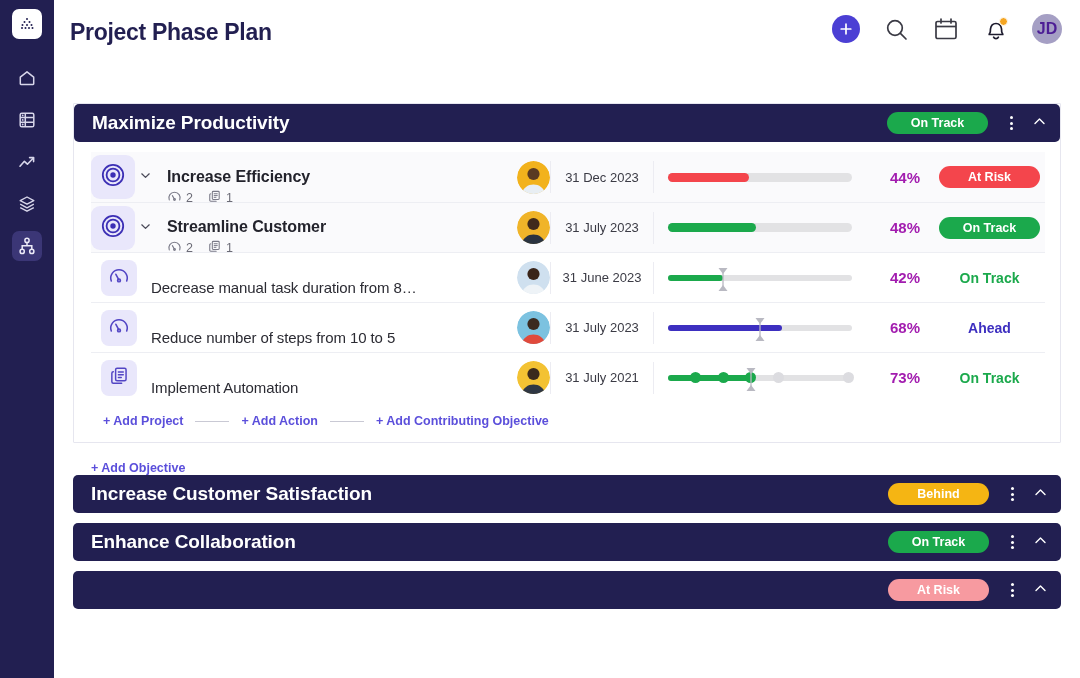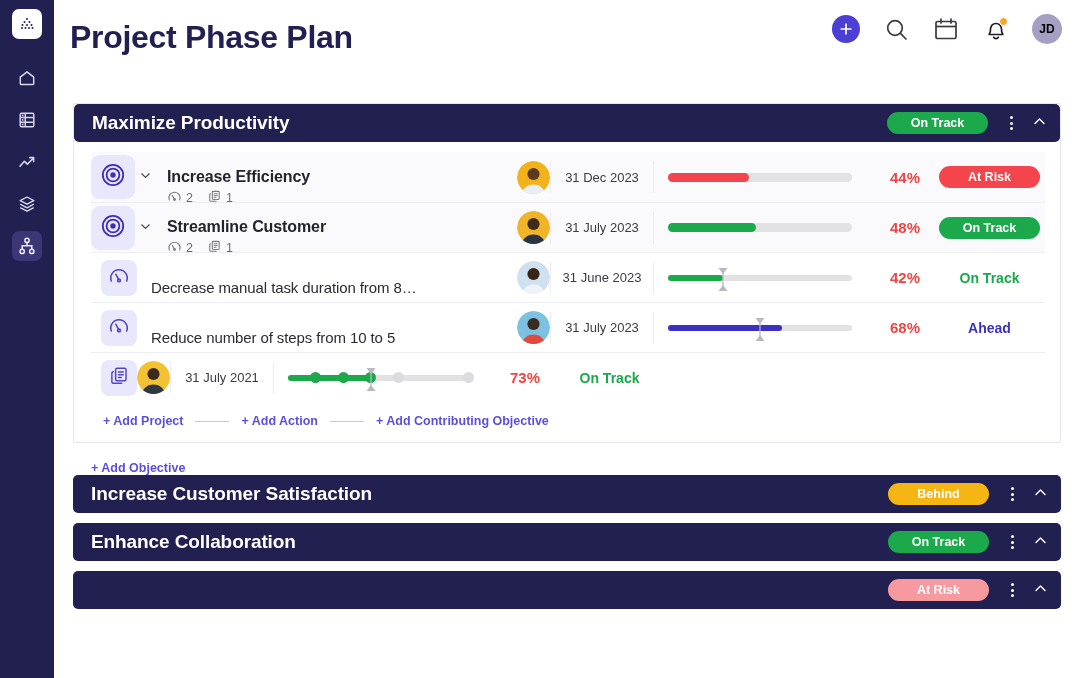--- a/index.html
+++ b/index.html
@@ -28,42 +28,42 @@
     display: flex; align-items: center; justify-content: center;
     cursor: pointer;
   }
   .side-item.active { background: #3b3676; }
   .side-item svg { display:block; }
 
   
   .header { position: absolute; left: 54px; top: 0; right: 0; height: 80px; }
   .page-title {
     position: absolute; left: 16px; top: 19px;
-    font-size: 32px; font-weight: 700; color: #221f51; letter-spacing: -0.3px;
+    font-size: 23px; font-weight: 700; color: #221f51; letter-spacing: -0.3px;
   }
   .header-actions {
     position: absolute; right: 18px; top: 14px;
     display: flex; align-items: center; gap: 22px;
   }
   .hdr-icon { width: 28px; height: 28px; display:flex; align-items:center; justify-content:center; cursor:pointer; position:relative;}
   .add-btn {
     width: 28px; height: 28px; border-radius: 50%;
     background: #4b3fd4; color:#fff;
     display:flex; align-items:center; justify-content:center;
     font-size: 20px; line-height: 1; font-weight: 400; cursor:pointer;
   }
   .bell-dot {
     position:absolute; right: 2px; top: 2px; width: 9px; height: 9px;
     border-radius: 50%; background: #f5a623; border: 1.5px solid #fff;
   }
   .avatar-hdr {
     width: 30px; height: 30px; border-radius: 50%;
-    background: #a59fc4; color: #000000;
+    background: #a59fc4; color: #4c1d95;
     display:flex; align-items:center; justify-content:center;
-    font-size: 12px; font-weight: 700; cursor:pointer;
+    font-size: 16px; font-weight: 700; cursor:pointer;
   }
 
   
   .main { position: absolute; left: 73px; top: 103px; width: 988px; }
 
   .objective-card {
     background:#fff; border: 1px solid #e6e6ef; border-radius: 1px;
     margin-bottom: 10px; overflow: hidden;
   }
   .objective-card.collapsed { border:none; }
@@ -133,21 +133,21 @@
   .fill { position:absolute; left:0; top:0; height:100%; border-radius: 5px; }
   .marker { position:absolute; top: -9px; width: 12px; margin-left: -6px; height: 27px; }
 
   .dot {
     position:absolute; top: 50%; width: 11px; height: 11px; margin-left:-5.5px; margin-top:-5.5px;
     border-radius: 50%;
   }
   .dot.done { background:#1ba94c; }
   .dot.todo { background:#dcdce0; }
 
-  .cell-pct { width: 56px; flex:none; text-align:right; font-size: 15px; color:#ef4444; font-weight:600; }
+  .cell-pct { width: 56px; flex:none; text-align:right; font-size: 15px; color:#a21caf; font-weight:600; }
   .cell-status { width: 125px; flex:none; display:flex; justify-content:center; padding-left: 14px;}
   .status-text { font-size: 14px; font-weight: 600; }
   .status-ontrack { color:#1ba94c; }
   .status-ahead   { color:#3d2fc0; }
 
   .add-links {
     display:flex; align-items:center; gap: 12px; padding: 12px 0 2px 12px;
   }
   .add-link { font-size: 12.5px; font-weight: 700; color:#5b4fdb; cursor:pointer; }
   .link-dash { width: 34px; height: 1px; background:#c9c9d4; }
@@ -455,20 +455,24 @@
   </div>
           <div class="row lvl2 sep">
     <div class="icon-tile small">
       <span><svg width="22" height="22" viewBox="0 0 24 24">
                   <rect x="8.3" y="3.6" width="11.4" height="13.6" rx="1.6" fill="none" stroke="#5245c4" stroke-width="1.6"></rect>
                   <path d="M11.3 7.6h5.4M11.3 10.6h5.4M11.3 13.6h3.2" stroke="#5245c4" stroke-width="1.5" stroke-linecap="round"></path>
                   <path d="M5.8 7.4a1.6 1.6 0 0 0-1.6 1.6v9.4a1.6 1.6 0 0 0 1.6 1.6h9.1" fill="none" stroke="#5245c4" stroke-width="1.6" stroke-linecap="round"></path>
                 </svg></span>
     </div>
 
+    <div class="row-main">
+      <div class="row-title ">Implement Automation</div>
+
+    </div>
     <div class="row-avatar">
               <svg width="33" height="33" viewBox="0 0 33 33">
     <circle cx="16.5" cy="16.5" r="16.5" fill="#f3c233"></circle>
     <circle cx="16.5" cy="13" r="6.1" fill="#3b2a1d"></circle>
     <path d="M4.6 33c1.6-6.2 6.3-9.4 11.9-9.4S26.8 26.8 28.4 33z" fill="#2f3743"></path>
   </svg>
             </div>
     <div class="cell-date">31 July 2021</div>
     <div class="cell-progress">
               <div class="track thin">

